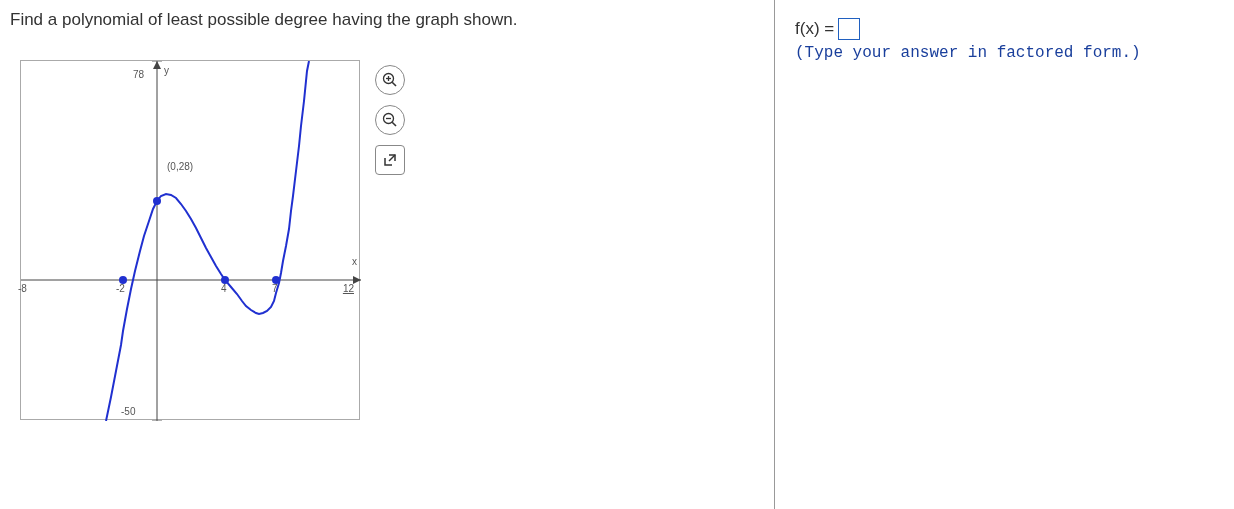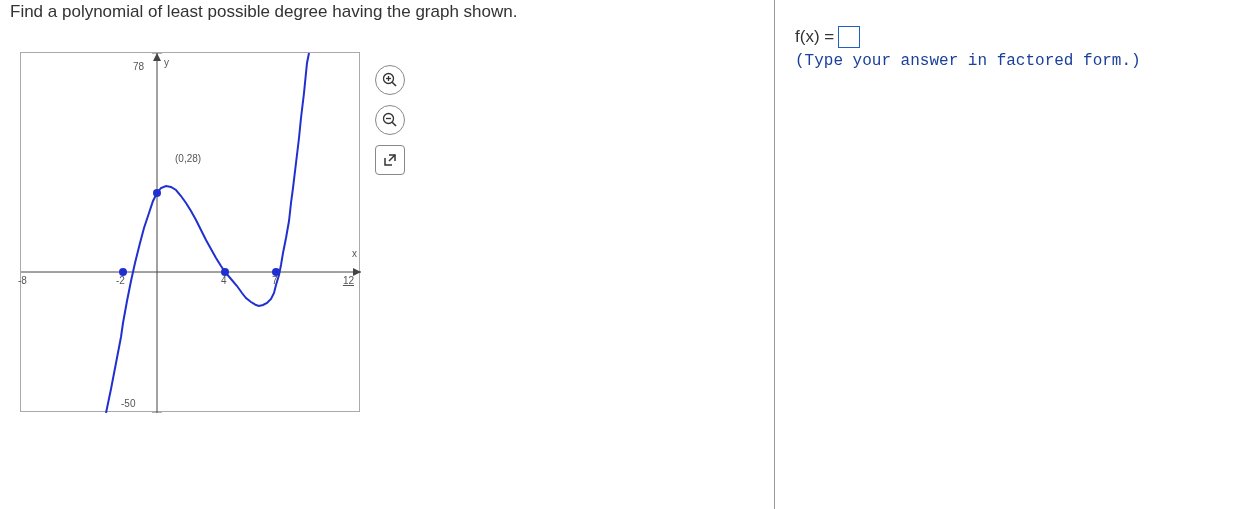--- a/index.html
+++ b/index.html
@@ -15,27 +15,27 @@
       width: 1234px;
       height: 509px;
       position: relative;
     }
     .container {
       display: flex;
       height: 100%;
     }
     .left-panel {
       width: 775px;
-      padding: 2px 0 0 10px;
+      padding: 10px 0 0 10px;
       position: relative;
       border-right: 1px solid #999;
     }
     .right-panel {
       flex: 1;
-      padding: 26px 0 0 20px;
+      padding: 18px 0 0 20px;
     }
     .question-text {
       font-size: 17px;
       color: #333;
       margin-bottom: 20px;
     }
     .graph-area {
       position: relative;
       width: 360px;
       height: 380px;
@@ -182,21 +182,21 @@
           <circle cx="204" cy="219" r="4" fill="#2030d0"></circle>
           <circle cx="255" cy="219" r="4" fill="#2030d0"></circle>
 
           <circle cx="136" cy="140" r="4" fill="#2030d0"></circle>
         </svg>
 
         <span class="axis-label" style="left:143px; top:4px;">y</span>
         <span class="axis-label" style="left:112px; top:8px;">78</span>
         <span class="axis-label" style="left:100px; bottom:2px;">-50</span>
 
-        <span class="axis-label" style="left:154px; top:100px;">(0,28)</span>
+        <span class="axis-label" style="left:146px; top:100px;">(0,28)</span>
 
         <span class="axis-label" style="left:-3px; top:222px;">-8</span>
         <span class="axis-label" style="right:5px; top:222px;text-decoration:underline;">12</span>
         <span class="axis-label" style="right:2px; top:195px;">x</span>
 
         <span class="axis-label" style="left:95px; top:222px;">-2</span>
         <span class="axis-label" style="left:200px; top:222px;">4</span>
         <span class="axis-label" style="left:251px; top:222px;">7</span>
       </div>
     </div>

